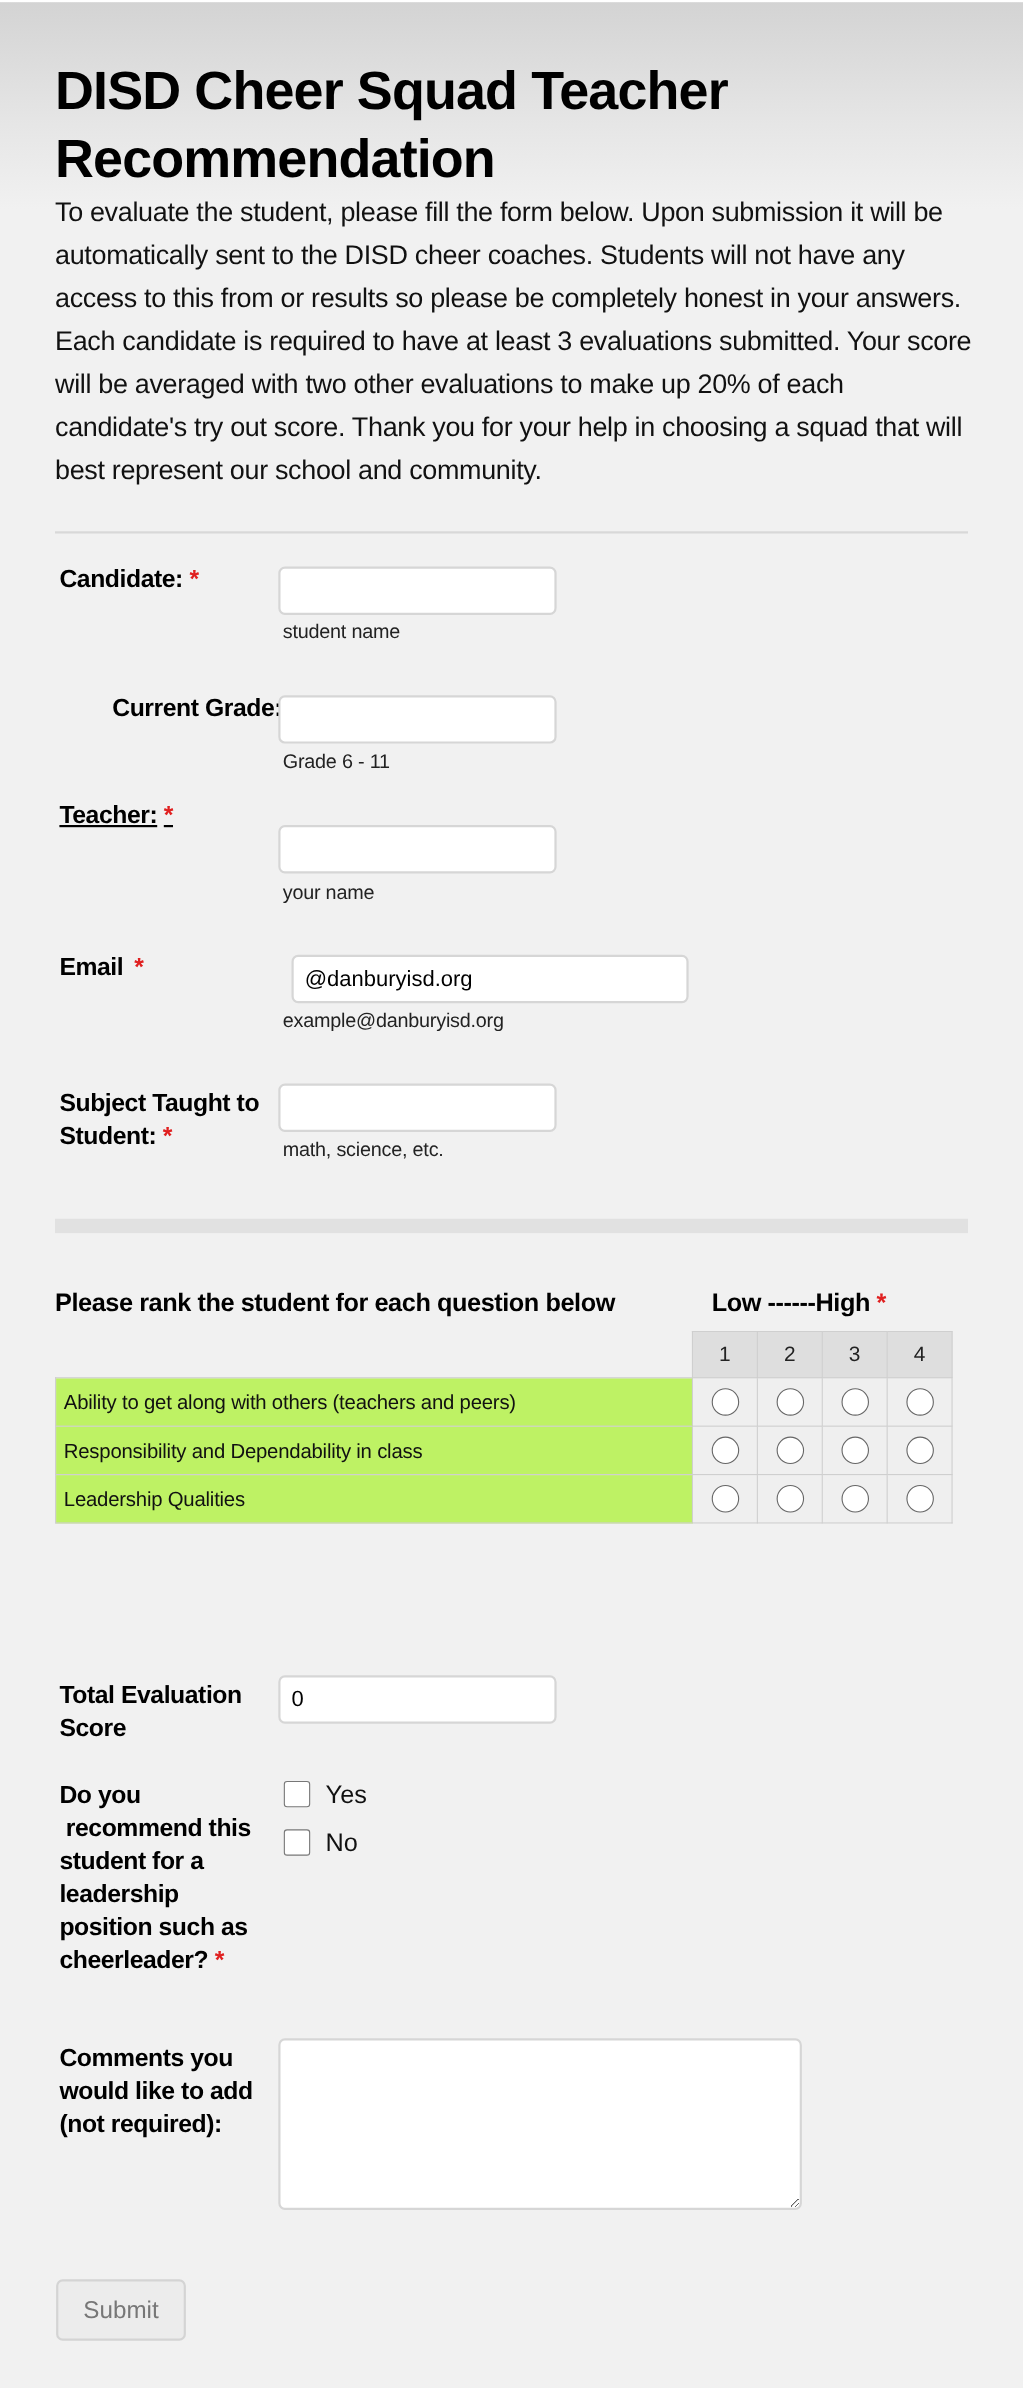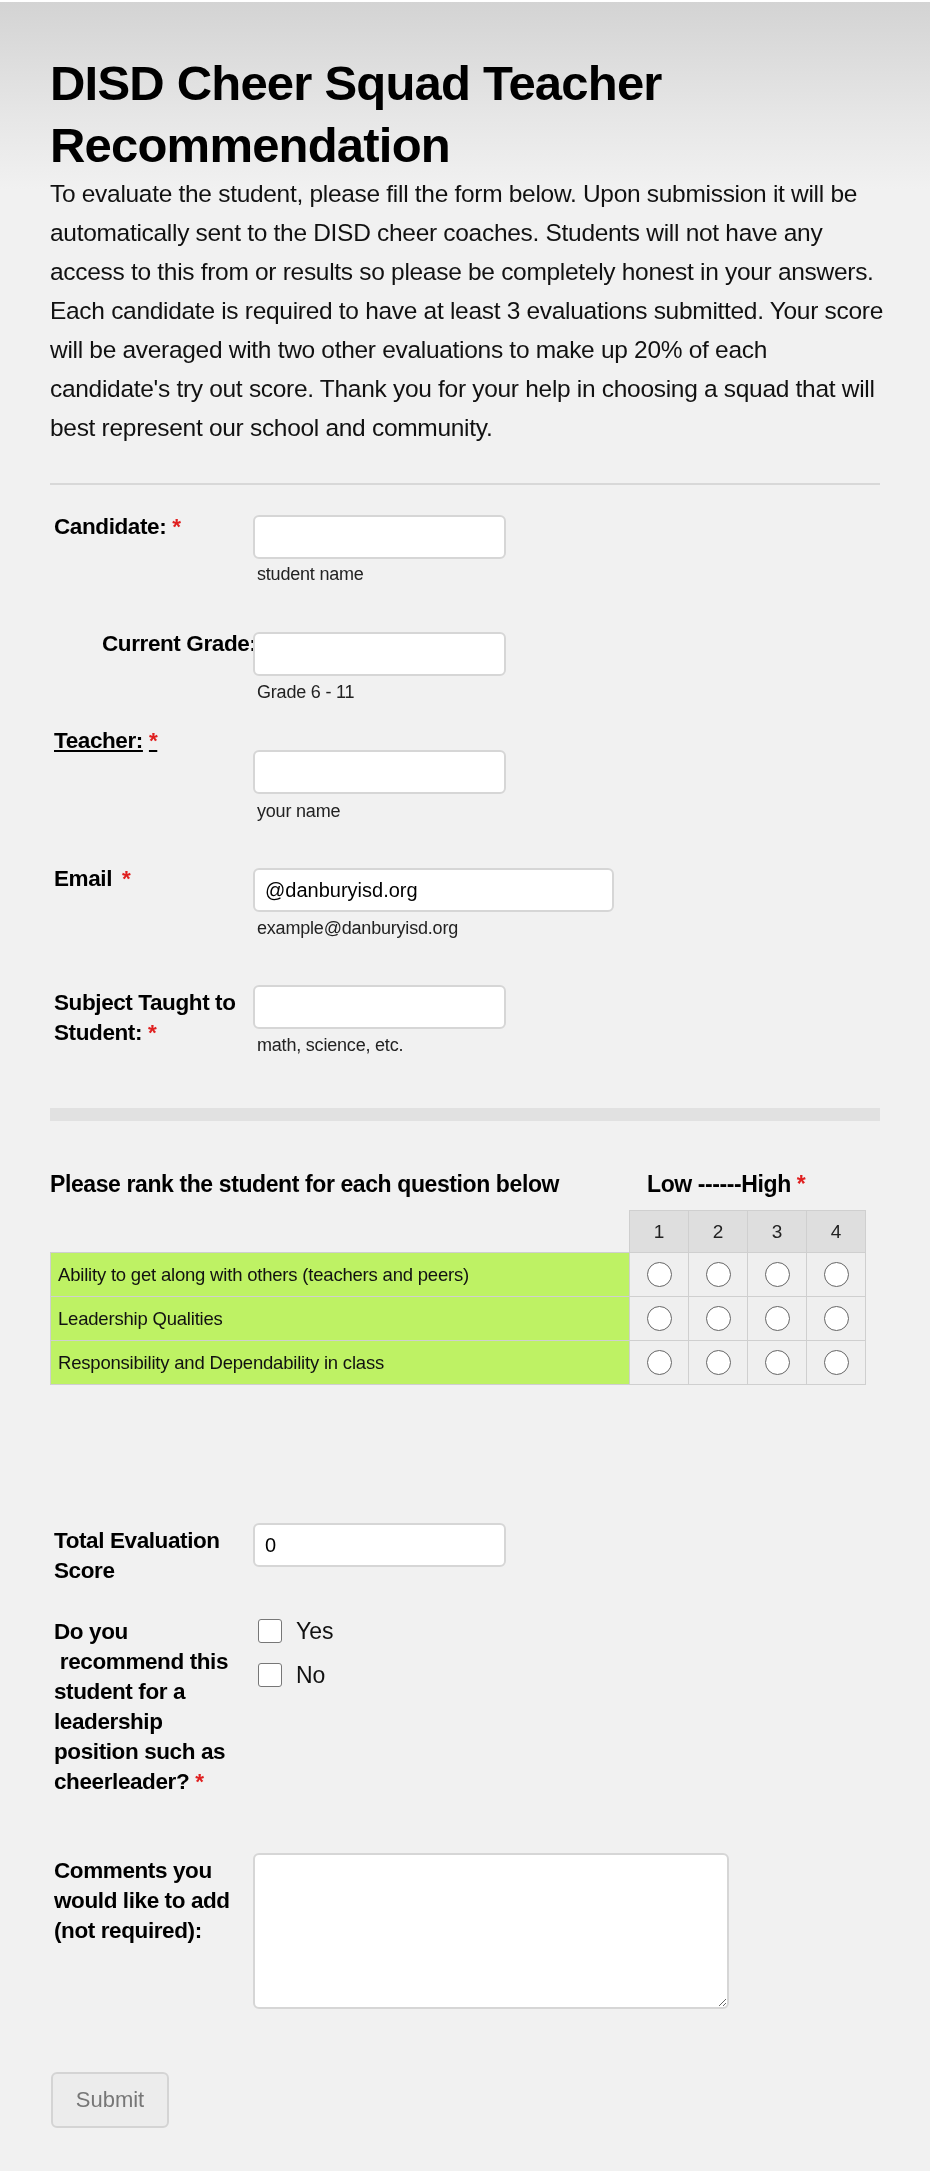--- a/index.html
+++ b/index.html
@@ -83,21 +83,21 @@
       background: #fff;
       border: 2px solid #d6d6d6;
       border-radius: 6px;
       font-family: "Liberation Sans", sans-serif;
       font-size: 20px;
       padding: 0 10px;
       color: #000;
       outline: none;
     }
     .w-short { width: 253px; }
-    .w-long { width: 361px; }
+    .w-long { width: 361px; margin-left: 12px; }
     .sublabel {
       position: absolute;
       left: 257px;
       font-size: 18px;
       line-height: 22px;
       color: #222;
       letter-spacing: -0.2px;
     }
     .section-bar {
       position: absolute;
@@ -296,28 +296,28 @@
     <th class="mx-col-head">4</th>
   </tr>
   <tr>
     <td class="mx-row-label">Ability to get along with others (teachers and peers)</td>
     <td class="mx-cell"><span class="radio"></span></td>
     <td class="mx-cell"><span class="radio"></span></td>
     <td class="mx-cell"><span class="radio"></span></td>
     <td class="mx-cell"><span class="radio"></span></td>
   </tr>
   <tr>
-    <td class="mx-row-label">Leadership Qualities</td>
+    <td class="mx-row-label">Responsibility and Dependability in class</td>
     <td class="mx-cell"><span class="radio"></span></td>
     <td class="mx-cell"><span class="radio"></span></td>
     <td class="mx-cell"><span class="radio"></span></td>
     <td class="mx-cell"><span class="radio"></span></td>
   </tr>
   <tr>
-    <td class="mx-row-label">Responsibility and Dependability in class</td>
+    <td class="mx-row-label">Leadership Qualities</td>
     <td class="mx-cell"><span class="radio"></span></td>
     <td class="mx-cell"><span class="radio"></span></td>
     <td class="mx-cell"><span class="radio"></span></td>
     <td class="mx-cell"><span class="radio"></span></td>
   </tr>
 </tbody>
   </table>
 
 <div class="field-label" style="top:1526px;">
   <div>Total Evaluation</div>

